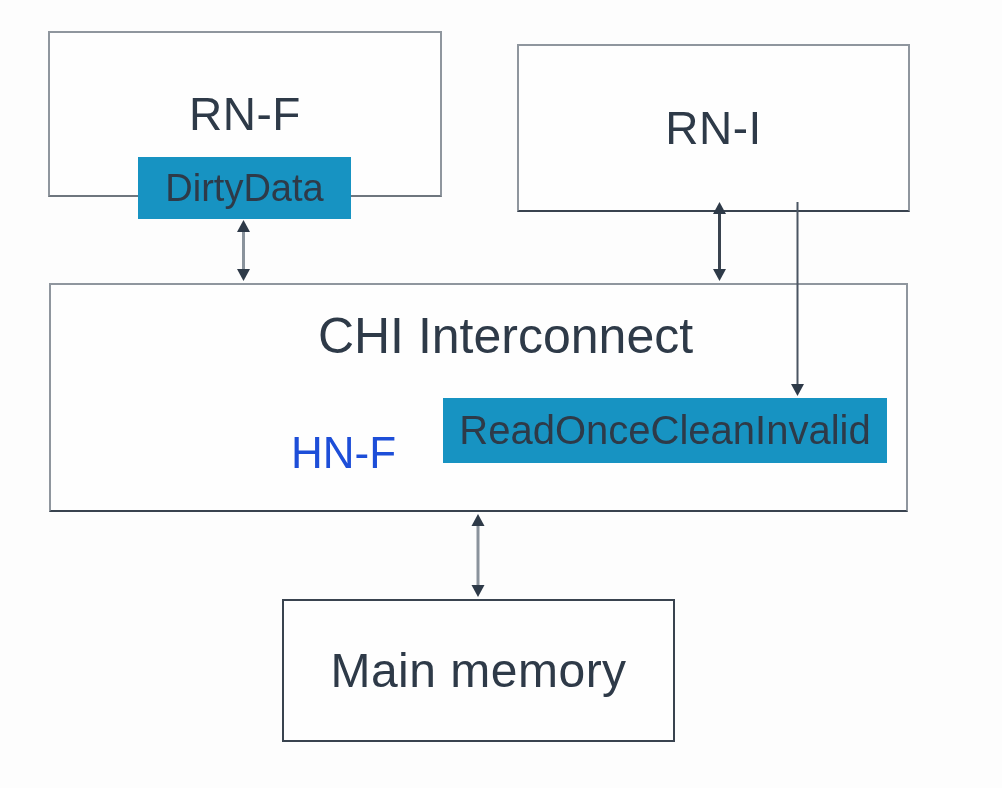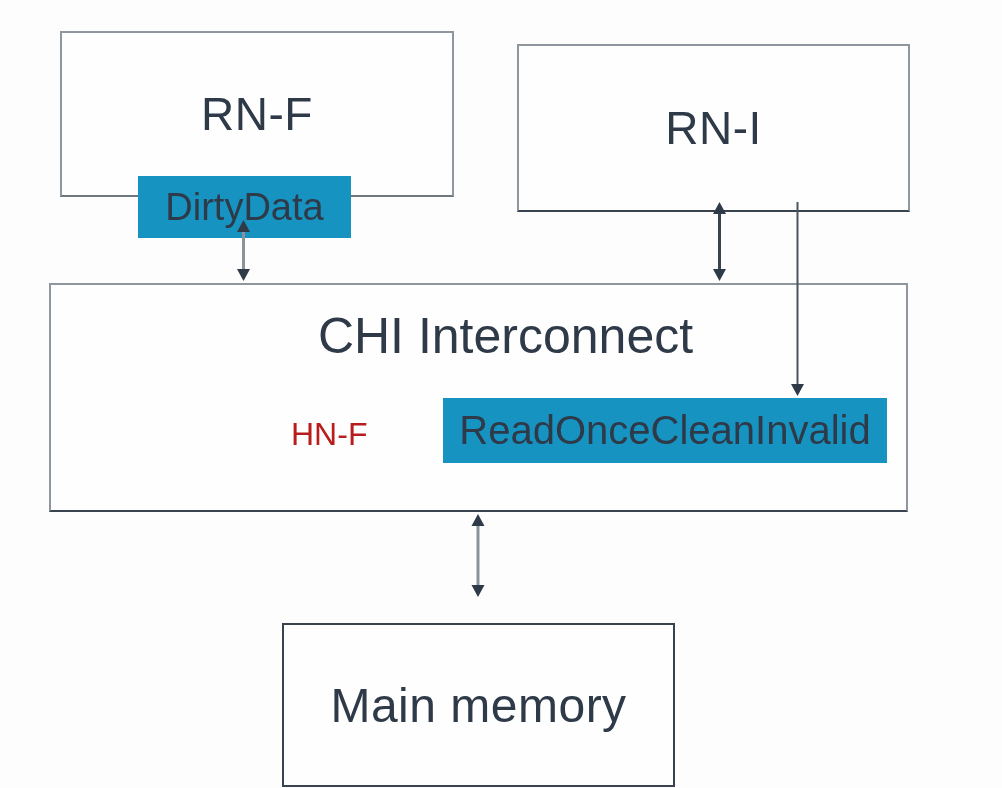--- a/index.html
+++ b/index.html
@@ -26,45 +26,45 @@
     justify-content: center;
     z-index: 1;
   }
   .node-label {
     font-size: 46px;
     font-weight: 400;
     color: #2e3a48;
     letter-spacing: 0.5px;
     white-space: nowrap;
   }
-  #box-rnf  { left: 48px;  top: 31px;  width: 394px; height: 166px; border-bottom-color: #6e767e; margin-left: 12px; }
+  #box-rnf  { left: 48px;  top: 31px;  width: 394px; height: 166px; border-bottom-color: #6e767e; }
   #box-rni  { left: 517px; top: 33px;  width: 393px; height: 168px; border-bottom-color: #39434f; margin-top: 11px; }
   #box-chi  { left: 49px;  top: 283px; width: 859px; height: 229px; border-bottom-color: #39434f; }
-  #box-mem  { left: 282px; top: 623px; width: 393px; height: 164px; border-color: #39434f; }
+  #box-mem  { left: 282px; top: 599px; width: 393px; height: 143px; border-color: #39434f; }
 
   #chi-title {
     position: absolute;
     left: 49px;
     top: 306px;
     width: 859px;
     text-align: center;
     font-size: 50px;
     line-height: 60px;
     color: #2e3a48;
     z-index: 2;
     white-space: nowrap;
     padding-left: 27px;
   }
   #hnf-label {
     position: absolute;
     left: 291px;
-    top: 408px;
-    font-size: 32px;
+    top: 427px;
+    font-size: 44px;
     line-height: 52px;
-    color: #b91c1c;
+    color: #1d4ed8;
     z-index: 2;
     white-space: nowrap;
   }
   #mem-label {
     font-size: 48px;
   }
   .badge {
     position: absolute;
     box-sizing: border-box;
     background: #1793c2;
@@ -74,21 +74,20 @@
     z-index: 3;
     color: #2e3a48;
     white-space: nowrap;
   }
   #badge-dirtydata {
     left: 138px;
     top: 157px;
     width: 213px;
     height: 62px;
     font-size: 38px;
-    margin-top: 19px;
   }
   #badge-readonce {
     left: 443px;
     top: 398px;
     width: 444px;
     height: 65px;
     font-size: 40px;
   }
   #arrow-layer {
     position: absolute;

